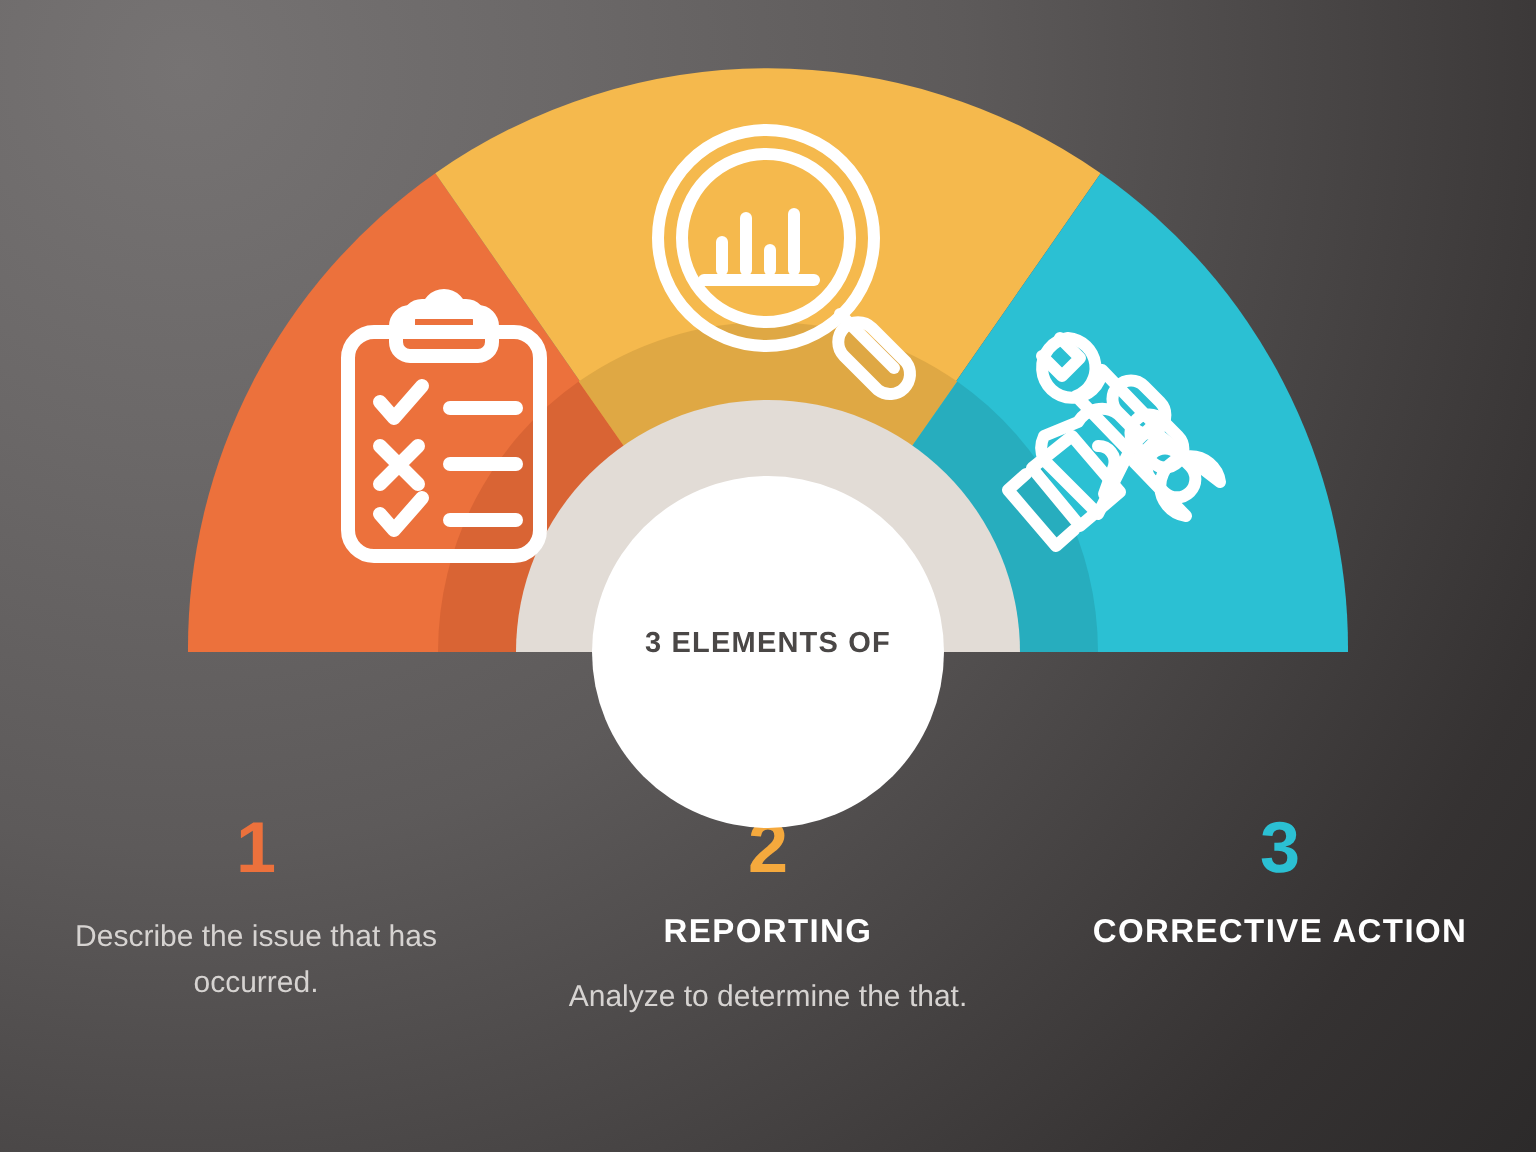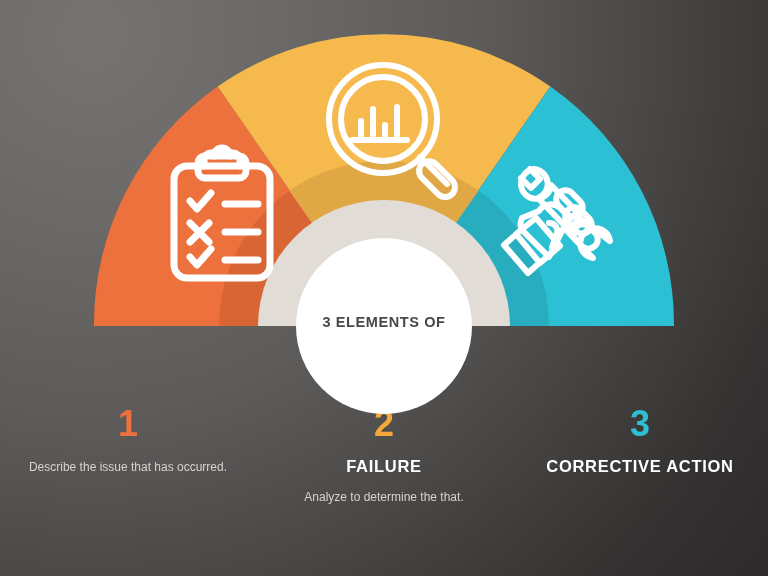--- a/index.html
+++ b/index.html
@@ -86,21 +86,21 @@
   .col-title {
     font-size: 16.5px;
     font-weight: 700;
     letter-spacing: 0.7px;
     color: #ffffff;
     line-height: 1;
     margin-bottom: 13px;
     white-space: nowrap;
   }
   .col-desc {
-    font-size: 12px;
+    font-size: 15px;
     font-weight: 400;
     color: #d6d3d1;
     line-height: 1.5;
     max-width: 215px;
   }
 </style>
 </head>
 <body>
 
 <div id="canvas">
@@ -182,21 +182,21 @@
 
   <div class="columns">
 
     <div class="col">
       <div class="col-num" style="color:#ec713c">1</div>
       <div class="col-desc">Describe the issue that has occurred.</div>
     </div>
 
     <div class="col">
       <div class="col-num" style="color:#f5a93d">2</div>
-      <div class="col-title">FAILURE</div>
+      <div class="col-title">REPORTING</div>
       <div class="col-desc">Analyze to determine the that.</div>
     </div>
 
     <div class="col">
       <div class="col-num" style="color:#2bc0d3">3</div>
       <div class="col-title">CORRECTIVE ACTION</div>
     </div>
 
   </div>
 

